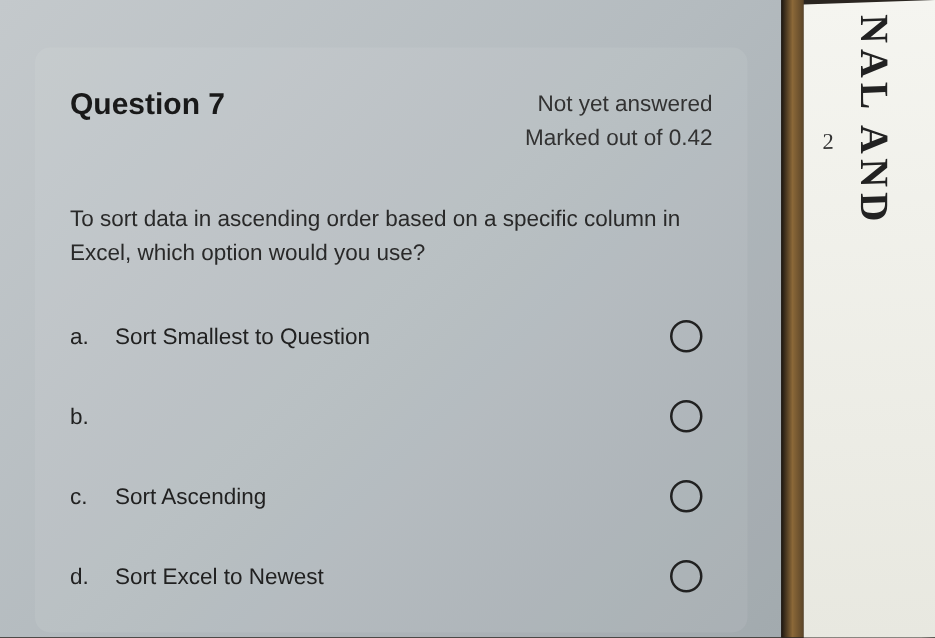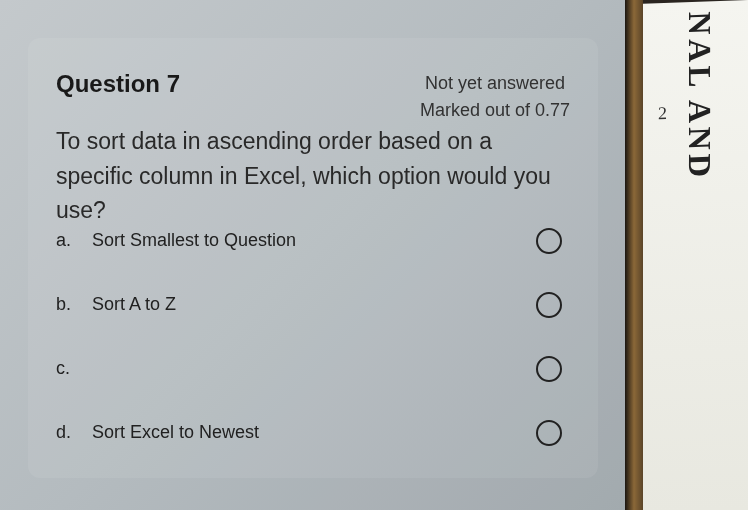--- a/index.html
+++ b/index.html
@@ -70,36 +70,38 @@
       top: 38px;
       width: 570px;
       background: rgba(255,255,255,0.08);
       border-radius: 12px;
       padding: 32px 28px;
     }
     .card-header {
       display: flex;
       justify-content: space-between;
       align-items: flex-start;
+      margin-bottom: 38px;
     }
     .question-title {
       font-size: 24px;
       font-weight: bold;
       color: #1a1a1a;
     }
     .status-block {
-      text-align: center;
+      text-align: right;
       color: #333;
       font-size: 18px;
       line-height: 1.5;
     }
     .question-prompt {
-      font-size: 23px;
+      font-size: 18px;
       color: #2a2a2a;
       line-height: 1.5;
+      margin-bottom: 40px;
     }
     .options {
       display: flex;
       flex-direction: column;
       gap: 38px;
     }
     .option-row {
       display: flex;
       align-items: center;
       justify-content: space-between;
@@ -124,45 +126,45 @@
   </style>
 </head>
 <body>
 
 <div class="phone-screen">
   <div class="question-card">
     <div class="card-header">
       <div class="question-title">Question 7</div>
       <div class="status-block">
         <div>Not yet answered</div>
-        <div>Marked out of 0.77</div>
+        <div>Marked out of 0.42</div>
       </div>
     </div>
     <div class="question-prompt">To sort data in ascending order based on a specific column in Excel, which option would you use?</div>
     <div class="options">
 
       <div class="option-row">
         <div class="option-text">
           <span class="option-letter">a.</span>
           <span>Sort Smallest to Question</span>
         </div>
         <div class="radio-circle"></div>
       </div>
 
       <div class="option-row">
         <div class="option-text">
           <span class="option-letter">b.</span>
-          <span>Sort A to Z</span>
         </div>
         <div class="radio-circle"></div>
       </div>
 
       <div class="option-row">
         <div class="option-text">
           <span class="option-letter">c.</span>
+          <span>Sort Ascending</span>
         </div>
         <div class="radio-circle"></div>
       </div>
 
       <div class="option-row">
         <div class="option-text">
           <span class="option-letter">d.</span>
           <span>Sort Excel to Newest</span>
         </div>
         <div class="radio-circle"></div>

